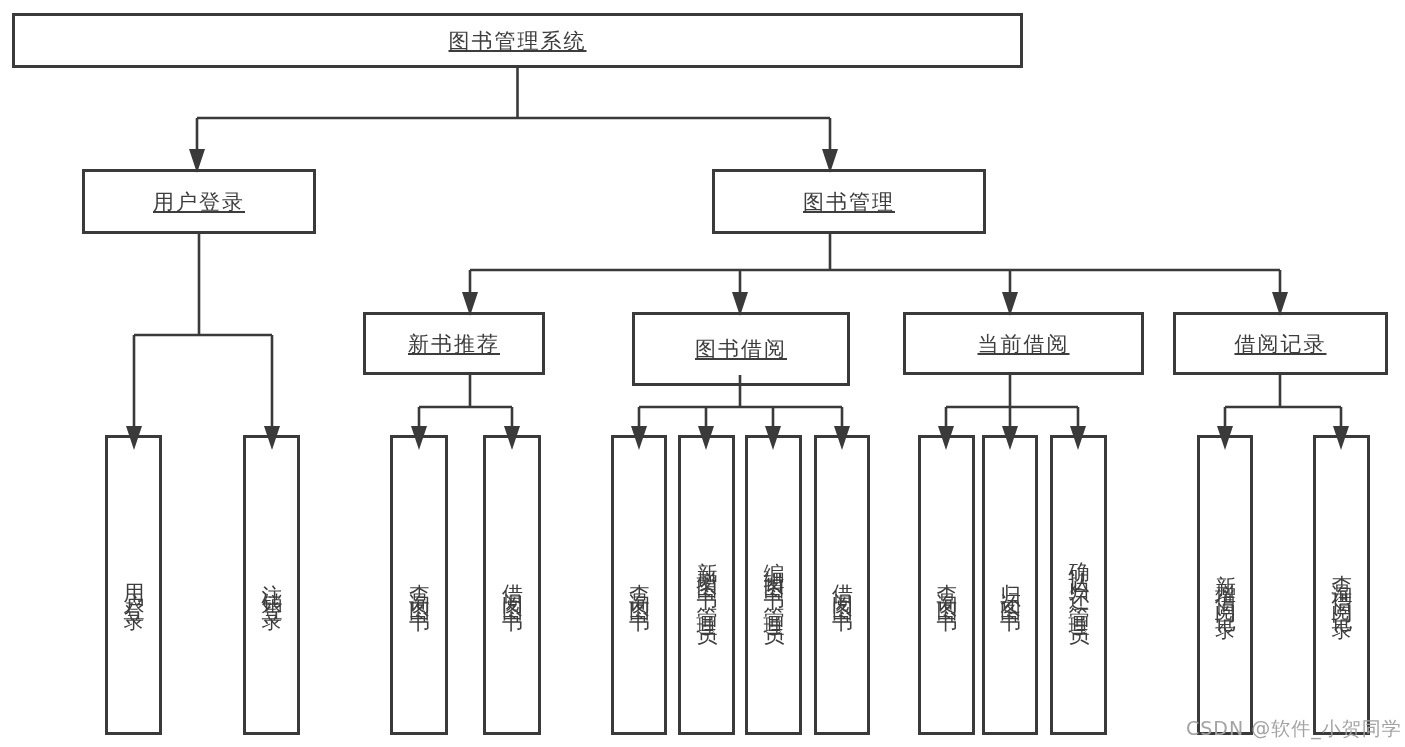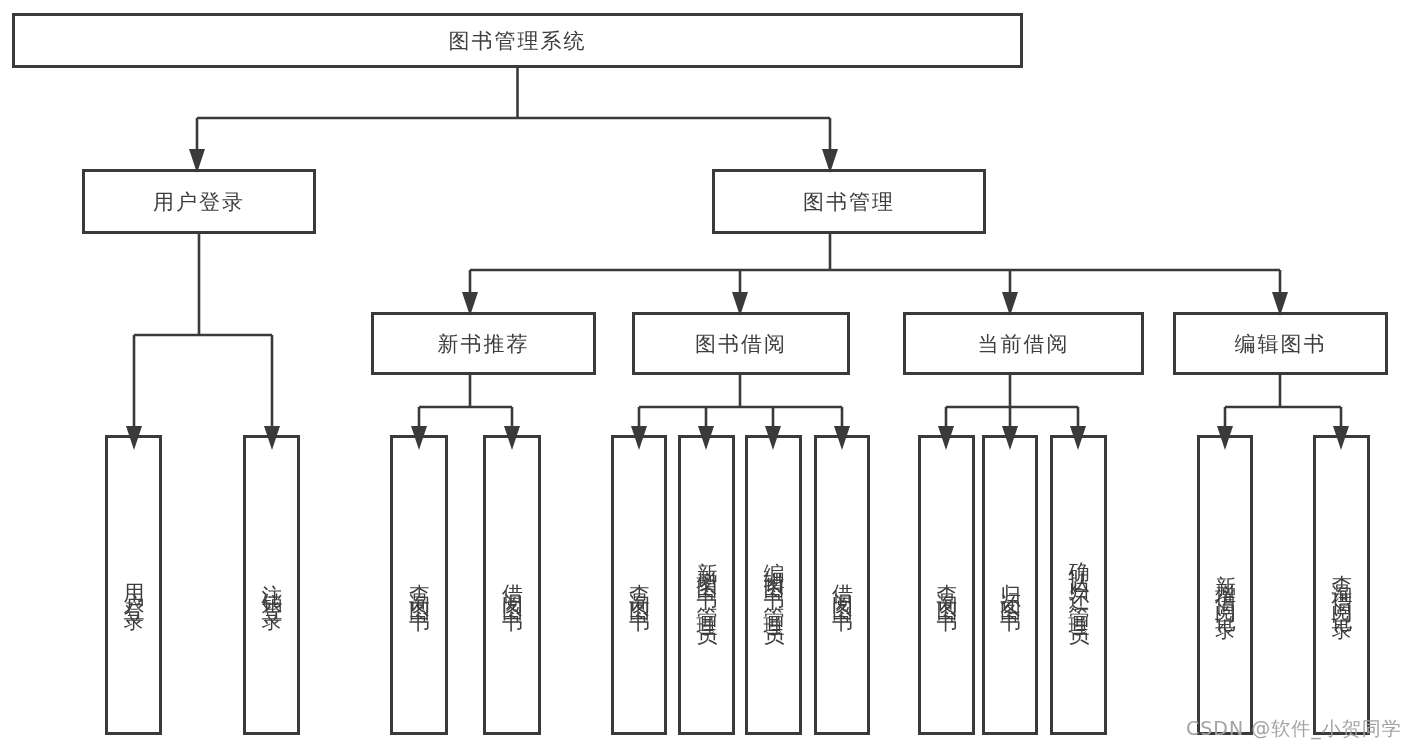--- a/index.html
+++ b/index.html
@@ -5,21 +5,21 @@
   html,body{margin:0;padding:0;background:#ffffff;}
   .stage{
     position:relative;width:1405px;height:747px;background:#ffffff;overflow:hidden;
     font-family:"DejaVu Sans","Liberation Sans",sans-serif;
   }
   .box{
     position:absolute;box-sizing:border-box;border:3px solid var(--line,#3a3a3a);
     background:#ffffff;display:flex;align-items:center;justify-content:center;
     color:var(--text,#3d3d3d);
   }
-  .node-h{font-size:21px;letter-spacing:2px;font-weight:400;}
+  .node-h{font-size:21px;letter-spacing:2px;font-weight:400;text-decoration:underline;}
   .node-v{top:435px;height:300px;}
   .vtext{
     writing-mode:vertical-rl;text-orientation:mixed;
     font-size:21px;letter-spacing:9px;line-height:1;white-space:nowrap;
   }
   svg.wires{position:absolute;left:0;top:0;pointer-events:none;}
   .wires path{stroke:var(--line,#3a3a3a);stroke-width:2.6;fill:none;}
   .wires polygon{fill:var(--line,#3a3a3a);stroke:none;}
   .watermark{
     position:absolute;left:1186px;top:716px;font-size:19px;letter-spacing:1px;
@@ -35,31 +35,31 @@
     <span>图书管理系统</span>
   </div>
 
   <div class="box node-h" style="left:82px;top:169px;width:234px;height:65px">
     <span>用户登录</span>
   </div>
   <div class="box node-h" style="left:712px;top:169px;width:274px;height:65px">
     <span>图书管理</span>
   </div>
 
-  <div class="box node-h" style="left:371px;top:312px;width:225px;height:63px">
+  <div class="box node-h" style="left:363px;top:312px;width:182px;height:63px">
     <span>新书推荐</span>
   </div>
-  <div class="box node-h" style="left:632px;top:312px;width:218px;height:63px">
+  <div class="box node-h" style="left:632px;top:312px;width:218px;height:74px">
     <span>图书借阅</span>
   </div>
   <div class="box node-h" style="left:903px;top:312px;width:241px;height:63px">
     <span>当前借阅</span>
   </div>
   <div class="box node-h" style="left:1173px;top:312px;width:215px;height:63px">
-    <span>编辑图书</span>
+    <span>借阅记录</span>
   </div>
 
   <div class="box node-v" style="left:105px;width:57px">
     <span class="vtext">用户登录</span>
   </div>
   <div class="box node-v" style="left:243px;width:57px">
     <span class="vtext">注销登录</span>
   </div>
 
   <div class="box node-v" style="left:390px;width:58px">

